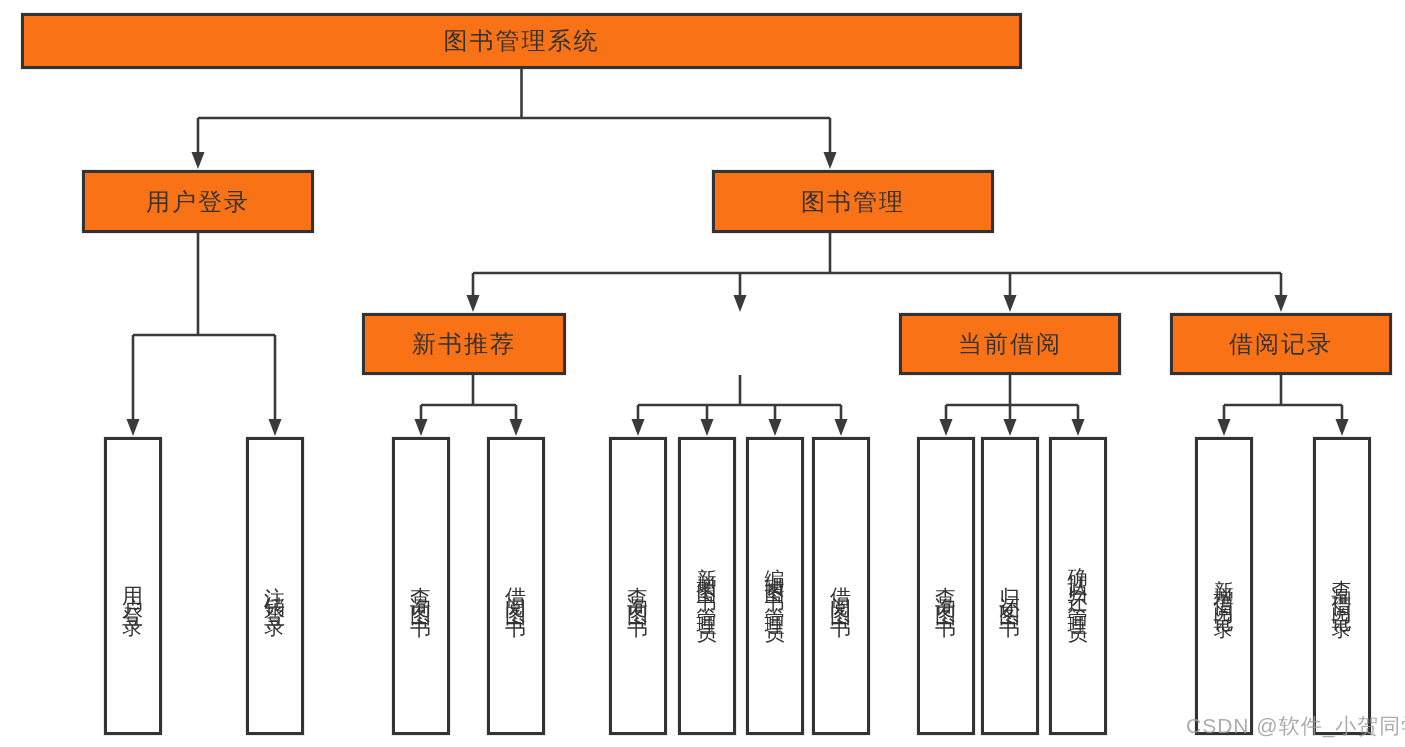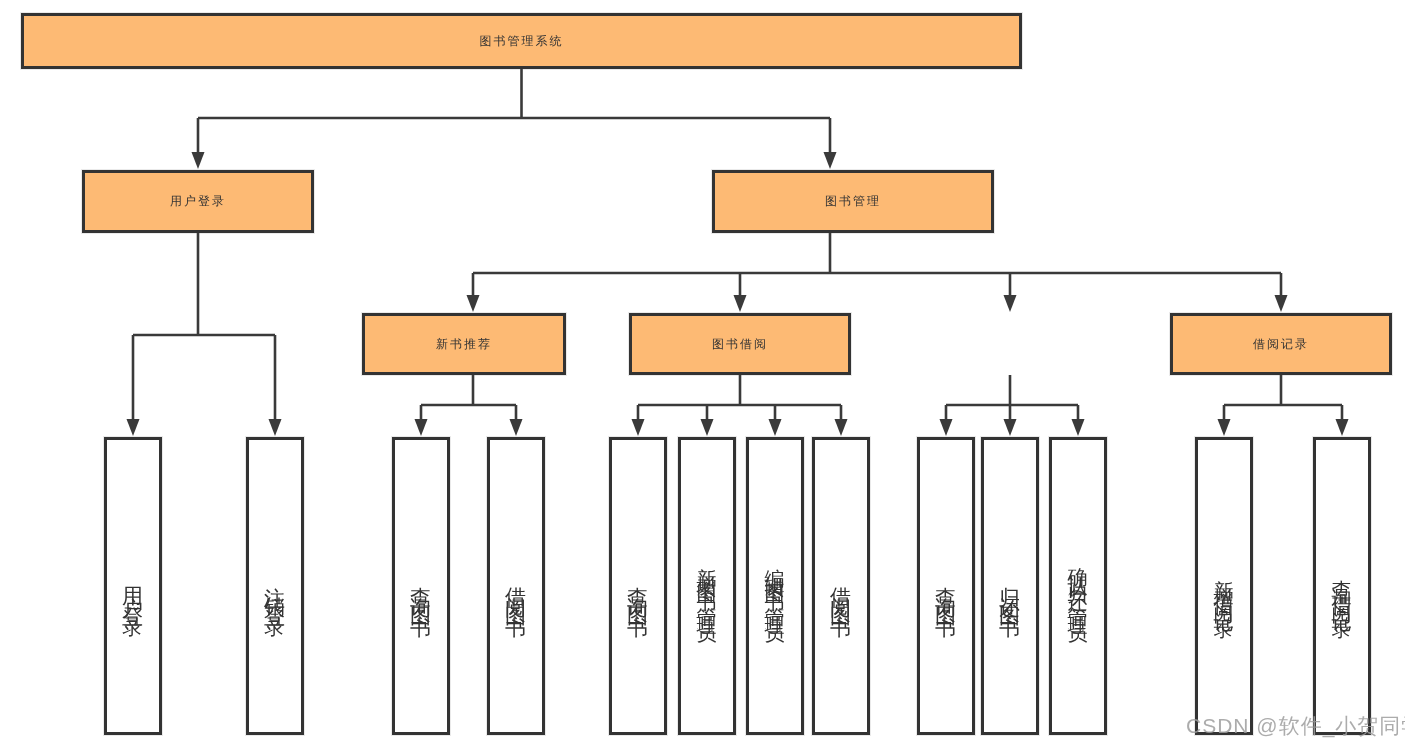--- a/index.html
+++ b/index.html
@@ -6,23 +6,23 @@
   body {
     width: 1405px; height: 747px;
     background: #ffffff;
     font-family: "Liberation Sans", "DejaVu Sans", sans-serif;
     overflow: hidden; position: relative;
   }
   #stage { position: absolute; left: 0; top: 0; width: 1405px; height: 747px; }
   #connectors { position: absolute; left: 0; top: 0; z-index: 0; }
   .hbox {
     position: absolute; box-sizing: border-box;
-    background: #fdba74; border: 3px solid #333333;
+    background: #f97316; border: 3px solid #333333;
     display: flex; align-items: center; justify-content: center;
-    font-size: 12px; letter-spacing: 2px; color: #333333;
+    font-size: 24px; letter-spacing: 2px; color: #333333;
     z-index: 2; box-shadow: 0 0 0 1px rgba(80,80,80,0.12);
   }
   .vbox {
     position: absolute; box-sizing: border-box;
     background: #ffffff; border: 3px solid #333333;
     display: flex; align-items: center; justify-content: center;
     writing-mode: vertical-rl; text-orientation: mixed;
     font-size: 21px; letter-spacing: 10px; line-height: 1;
     color: #333333; z-index: 2; box-shadow: 0 0 0 1px rgba(80,80,80,0.12);
     padding-top: 8px;
@@ -107,21 +107,21 @@
       <polygon points="1335.5,419 1348.5,419 1342,436"></polygon>
     </g>
   </svg>
 
   <div class="hbox" style="left:21px; top:13px; width:1001px; height:56px;">图书管理系统</div>
 
   <div class="hbox" style="left:82px; top:170px; width:232px; height:63px;">用户登录</div>
   <div class="hbox" style="left:712px; top:170px; width:282px; height:63px;">图书管理</div>
 
   <div class="hbox" style="left:362px; top:313px; width:204px; height:62px;">新书推荐</div>
-  <div class="hbox" style="left:629px; top:313px; width:222px; height:62px;">图书借阅</div>
+  <div class="hbox" style="left:899px; top:313px; width:222px; height:62px;">当前借阅</div>
   <div class="hbox" style="left:1170px; top:313px; width:222px; height:62px;">借阅记录</div>
 
   <div class="vbox" style="left:104px; top:437px; width:58px; height:298px;">用户登录</div>
   <div class="vbox" style="left:246px; top:437px; width:58px; height:298px;">注销登录</div>
 
   <div class="vbox" style="left:392px; top:437px; width:58px; height:298px;">查询图书</div>
   <div class="vbox" style="left:487px; top:437px; width:58px; height:298px;">借阅图书</div>
 
   <div class="vbox" style="left:609px; top:437px; width:58px; height:298px;">查询图书</div>
   <div class="vbox long" style="left:678px; top:437px; width:58px; height:298px;">新增图书（管理员）</div>

